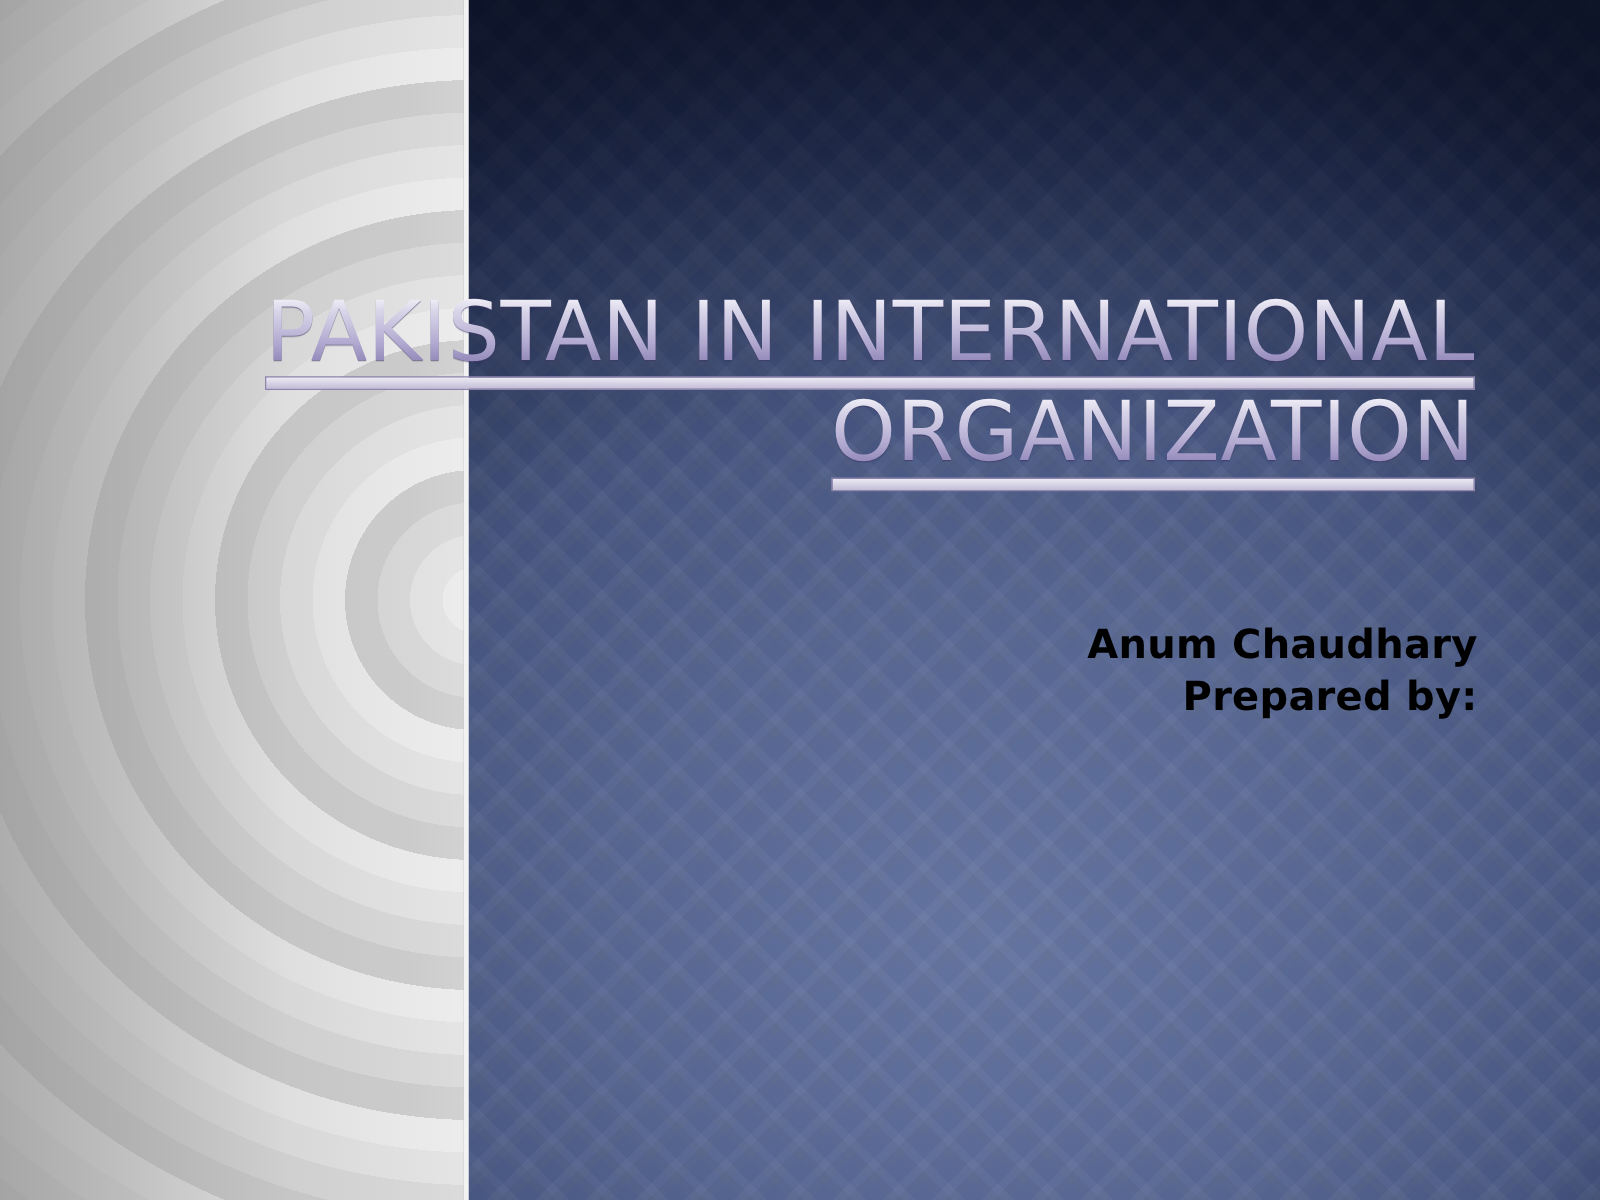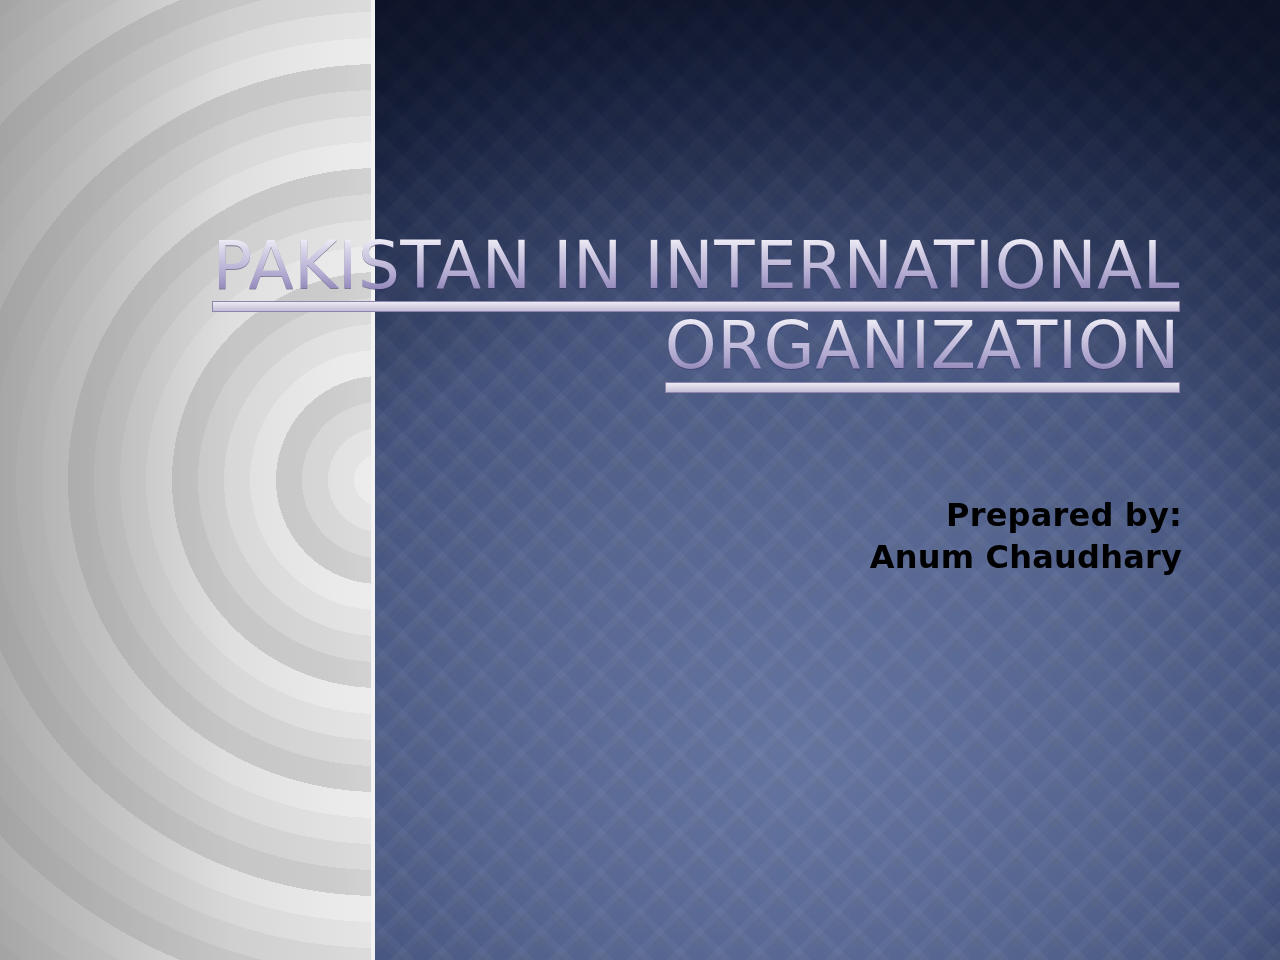--- a/index.html
+++ b/index.html
@@ -199,17 +199,17 @@
       <span class="title-text">Pakistan in International</span>
       <span class="title-rule" id="title-rule-1" style="width: 968px;"></span>
     </span>
     <span class="title-line">
       <span class="title-text">Organization</span>
       <span class="title-rule" id="title-rule-2" style="width: 515px;"></span>
     </span>
   </div>
 
   <div class="subtitle-block">
+    <span class="subtitle-line">Anum Chaudhary</span>
     <span class="subtitle-line">Prepared by:</span>
-    <span class="subtitle-line">Anum Chaudhary</span>
   </div>
 
 </div>
 
 </body></html>

